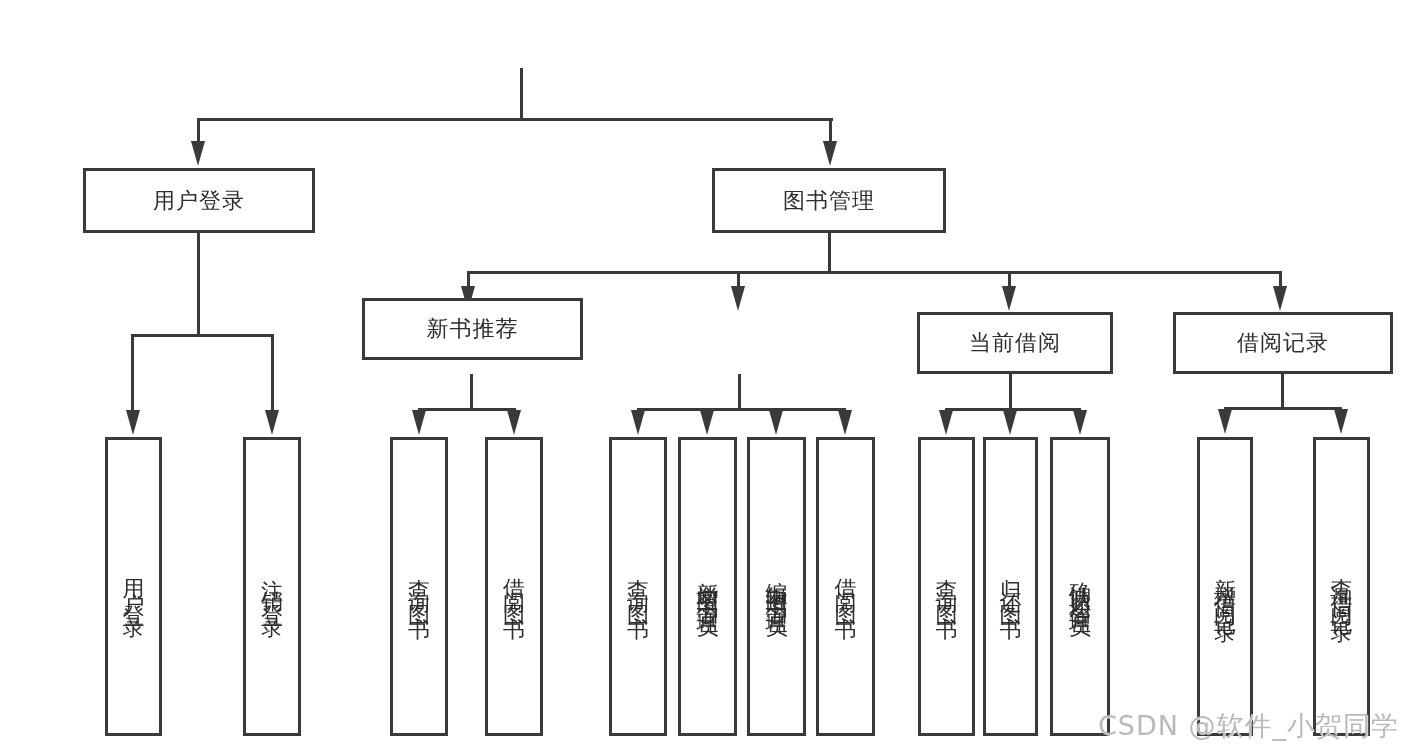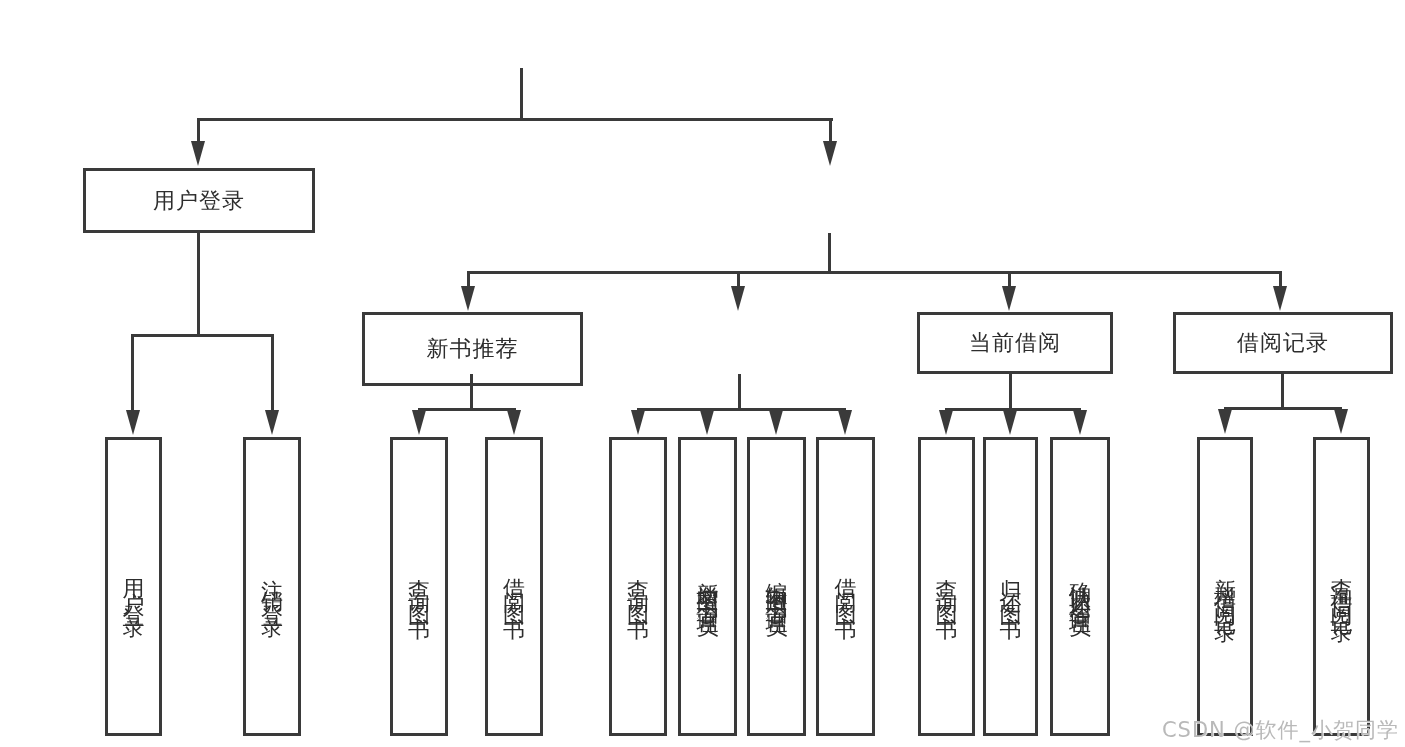--- a/index.html
+++ b/index.html
@@ -38,21 +38,21 @@
   .v{position:absolute;width:3px;background:var(--line);}
   .arrow{
     position:absolute;width:0;height:0;
     border-left:7px solid transparent;
     border-right:7px solid transparent;
     border-top:25px solid var(--line);
   }
   .watermark{
     position:absolute;
     right:6px;bottom:3px;
-    font-size:21px;
+    font-size:27px;
     color:var(--wm);
     letter-spacing:1px;
     z-index:10;
     text-shadow:1px 1px 0 rgba(255,255,255,.8);
     white-space:nowrap;
   }
 </style>
 </head>
 <body>
 
@@ -60,40 +60,41 @@
 
 
   <div class="v" style="left:520px;top:68px;height:52px;"></div>
   <div class="h" style="left:197px;top:118px;width:636px;"></div>
   <div class="v" style="left:197px;top:118px;height:26px;"></div>
   <div class="arrow" style="left:191px;top:141px;"></div>
   <div class="v" style="left:829px;top:118px;height:26px;"></div>
   <div class="arrow" style="left:823px;top:141px;"></div>
 
   <div class="box" style="left:83px;top:168px;width:232px;height:65px;">用户登录</div>
+  <div class="box" style="left:712px;top:168px;width:234px;height:65px;">图书管理</div>
 
   <div class="v" style="left:197px;top:233px;height:104px;"></div>
   <div class="h" style="left:131px;top:334px;width:143px;"></div>
   <div class="v" style="left:131px;top:334px;height:76px;"></div>
   <div class="arrow" style="left:126px;top:410px;"></div>
   <div class="v" style="left:271px;top:334px;height:76px;"></div>
   <div class="arrow" style="left:265px;top:410px;"></div>
 
   <div class="v" style="left:828px;top:233px;height:40px;"></div>
   <div class="h" style="left:467px;top:271px;width:815px;"></div>
   <div class="v" style="left:467px;top:271px;height:17px;"></div>
   <div class="arrow" style="left:461px;top:286px;"></div>
   <div class="v" style="left:737px;top:271px;height:17px;"></div>
   <div class="arrow" style="left:731px;top:286px;"></div>
   <div class="v" style="left:1008px;top:271px;height:17px;"></div>
   <div class="arrow" style="left:1002px;top:286px;"></div>
   <div class="v" style="left:1279px;top:271px;height:17px;"></div>
   <div class="arrow" style="left:1273px;top:286px;"></div>
 
-  <div class="box" style="left:362px;top:312px;width:221px;height:74px;">新书推荐</div>
+  <div class="box" style="left:362px;top:298px;width:221px;height:62px;">新书推荐</div>
   <div class="box" style="left:917px;top:312px;width:196px;height:62px;">当前借阅</div>
   <div class="box" style="left:1173px;top:312px;width:220px;height:62px;">借阅记录</div>
 
   <div class="v" style="left:470px;top:374px;height:37px;"></div>
   <div class="h" style="left:418px;top:408px;width:98px;"></div>
   <div class="arrow" style="left:412px;top:410px;"></div>
   <div class="arrow" style="left:507px;top:410px;"></div>
 
   <div class="v" style="left:738px;top:374px;height:37px;"></div>
   <div class="h" style="left:637px;top:408px;width:209px;"></div>

